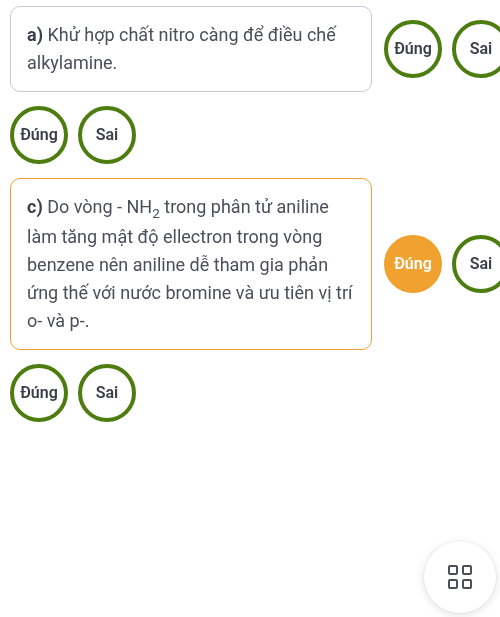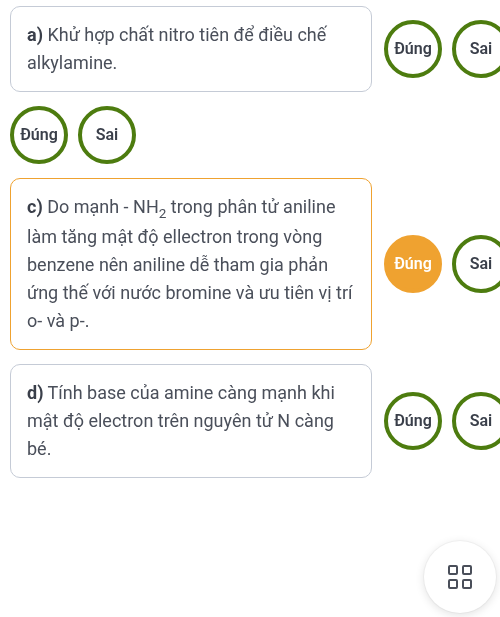--- a/index.html
+++ b/index.html
@@ -81,51 +81,47 @@
   }
   .wrap { position: relative; width: 500px; height: 617px; }
 </style>
 </head>
 <body>
 <div class="wrap">
 
 <div class="row">
   <div class="card">
     <span class="label">a)</span>
-    <span>Khử hợp chất nitro tiên để điều chế alkylamine.</span>
+    <span>Khử hợp chất nitro càng để điều chế alkylamine.</span>
   </div>
   <div class="buttons">
     <div class="btn">Đúng</div>
     <div class="btn">Sai</div>
   </div>
 </div>
 
 <div class="row">
   <div class="buttons">
     <div class="btn">Đúng</div>
     <div class="btn">Sai</div>
   </div>
 </div>
 
 <div class="row">
   <div class="card selected">
     <span class="label">c)</span>
-    <span><span>Do mạnh - NH</span><span class="sub">2</span><span> trong phân tử aniline làm tăng mật độ ellectron trong vòng benzene nên aniline dễ tham gia phản ứng thế với nước bromine và ưu tiên vị trí o- và p-.</span></span>
+    <span><span>Do vòng - NH</span><span class="sub">2</span><span> trong phân tử aniline làm tăng mật độ ellectron trong vòng benzene nên aniline dễ tham gia phản ứng thế với nước bromine và ưu tiên vị trí o- và p-.</span></span>
   </div>
   <div class="buttons">
     <div class="btn selected">Đúng</div>
     <div class="btn">Sai</div>
   </div>
 </div>
 
 <div class="row">
-  <div class="card">
-    <span class="label">d)</span>
-    <span>Tính base của amine càng mạnh khi mật độ electron trên nguyên tử N càng bé.</span>
-  </div>
   <div class="buttons">
     <div class="btn">Đúng</div>
     <div class="btn">Sai</div>
   </div>
 </div>
 
 <div class="fab">
   <div class="grid-icon">
     <span></span>
         <span></span>

